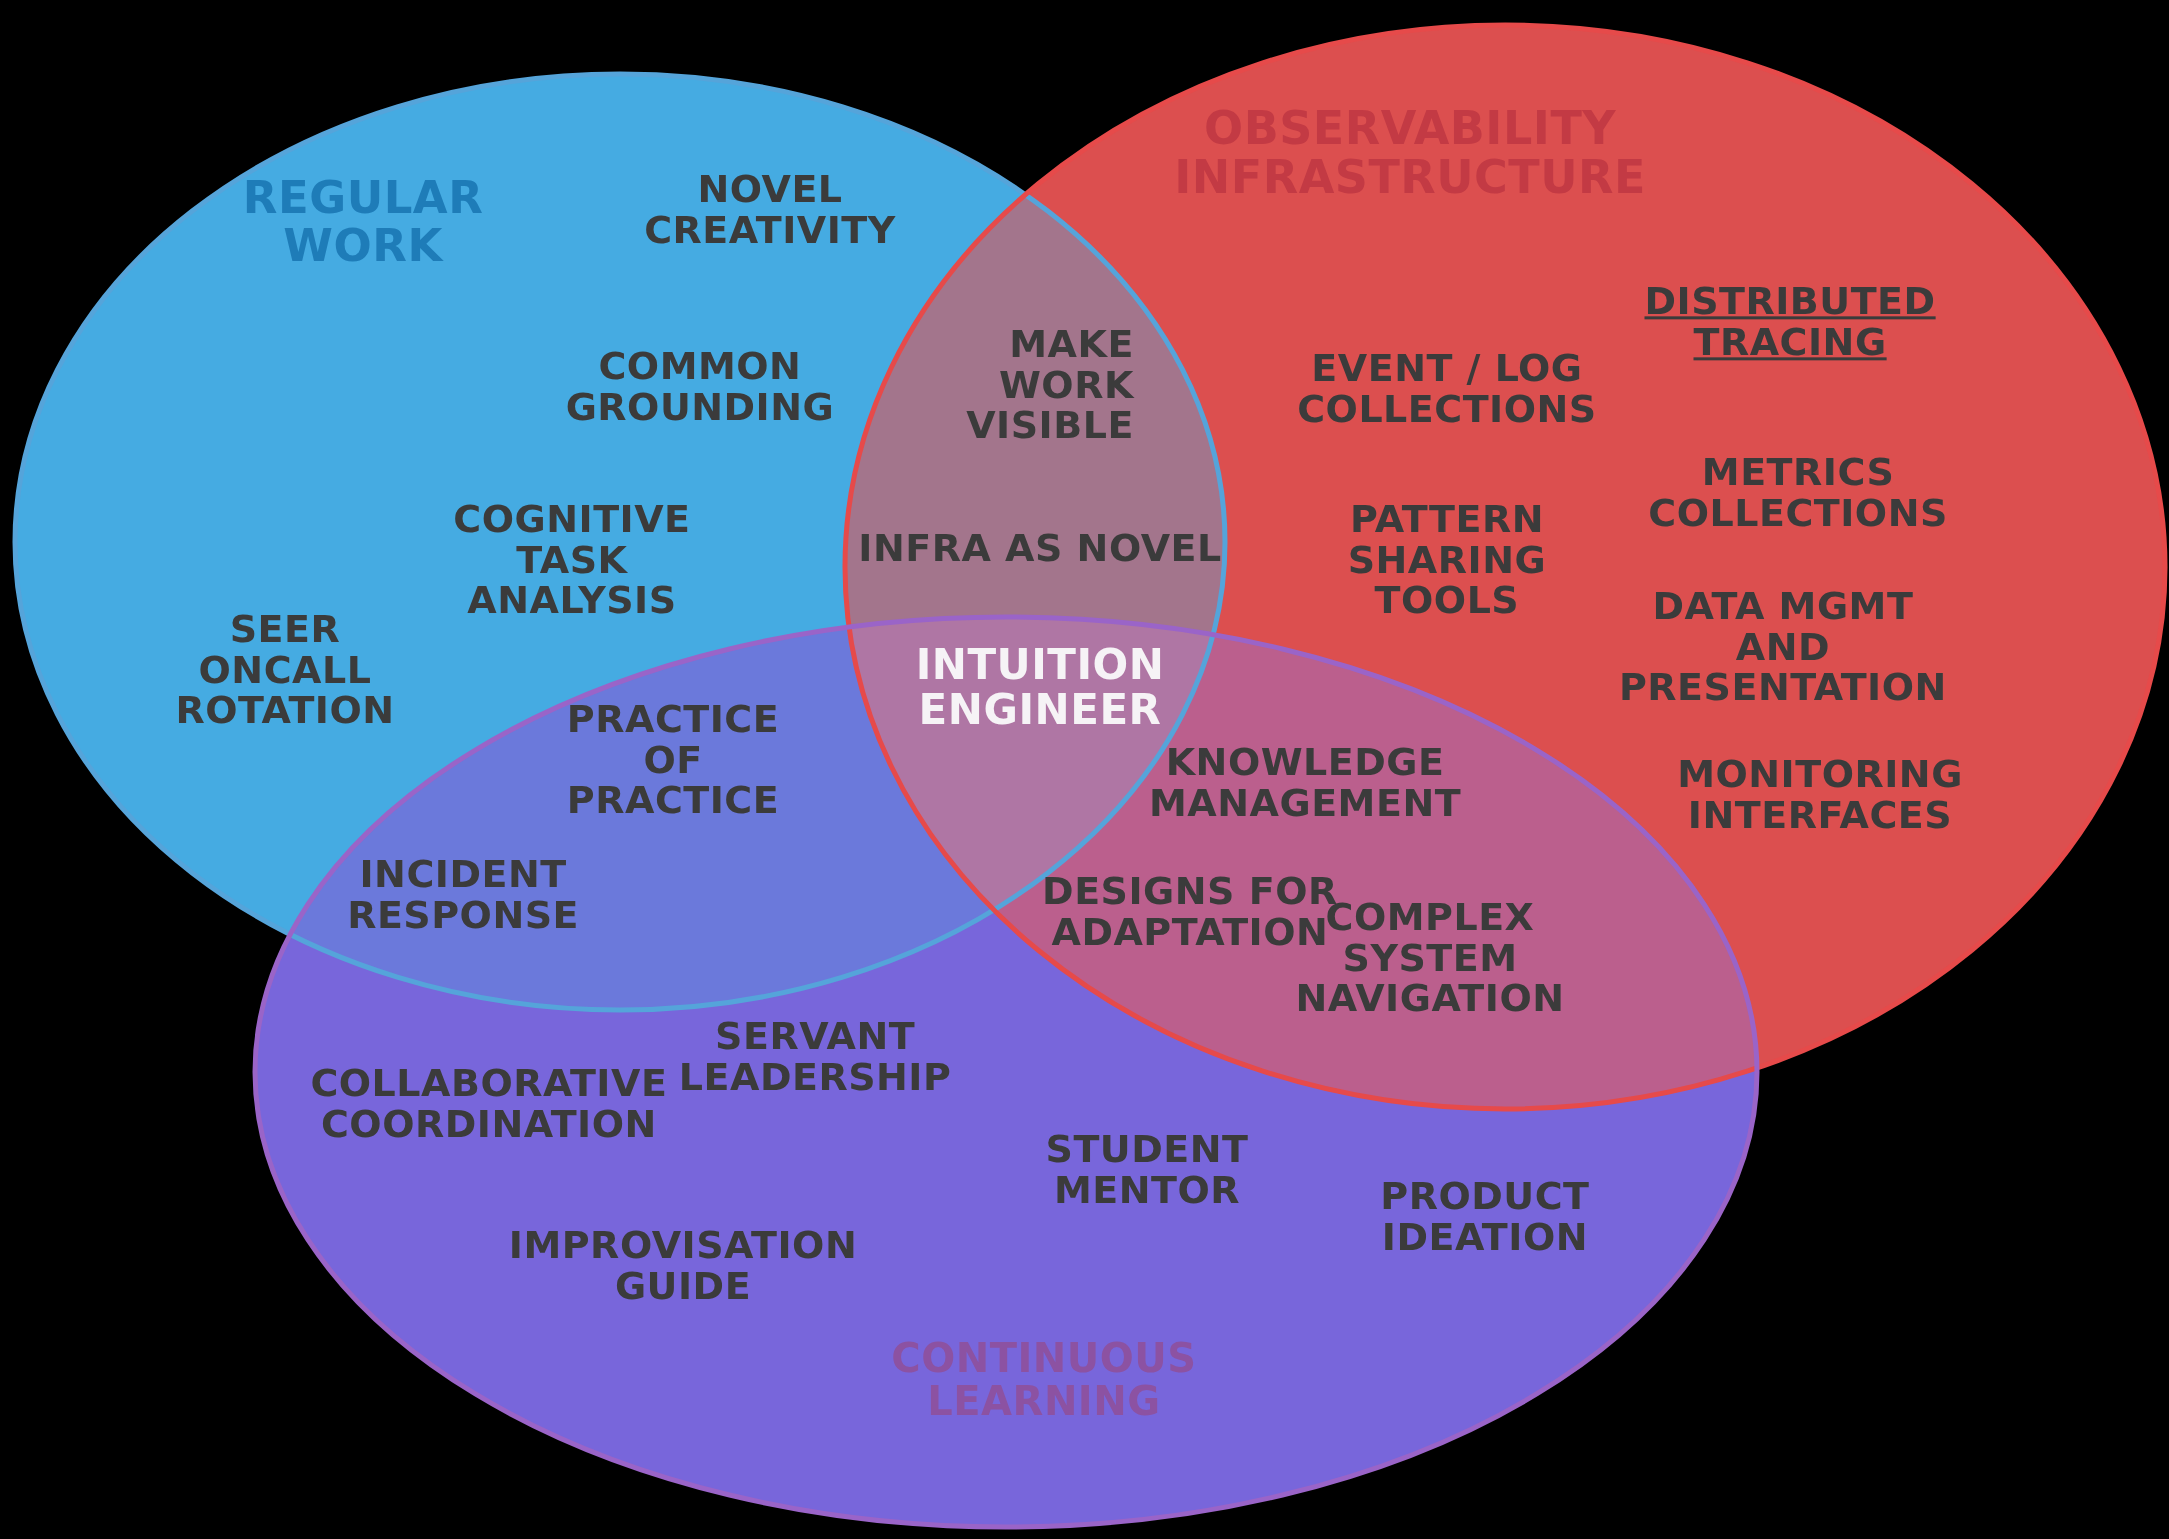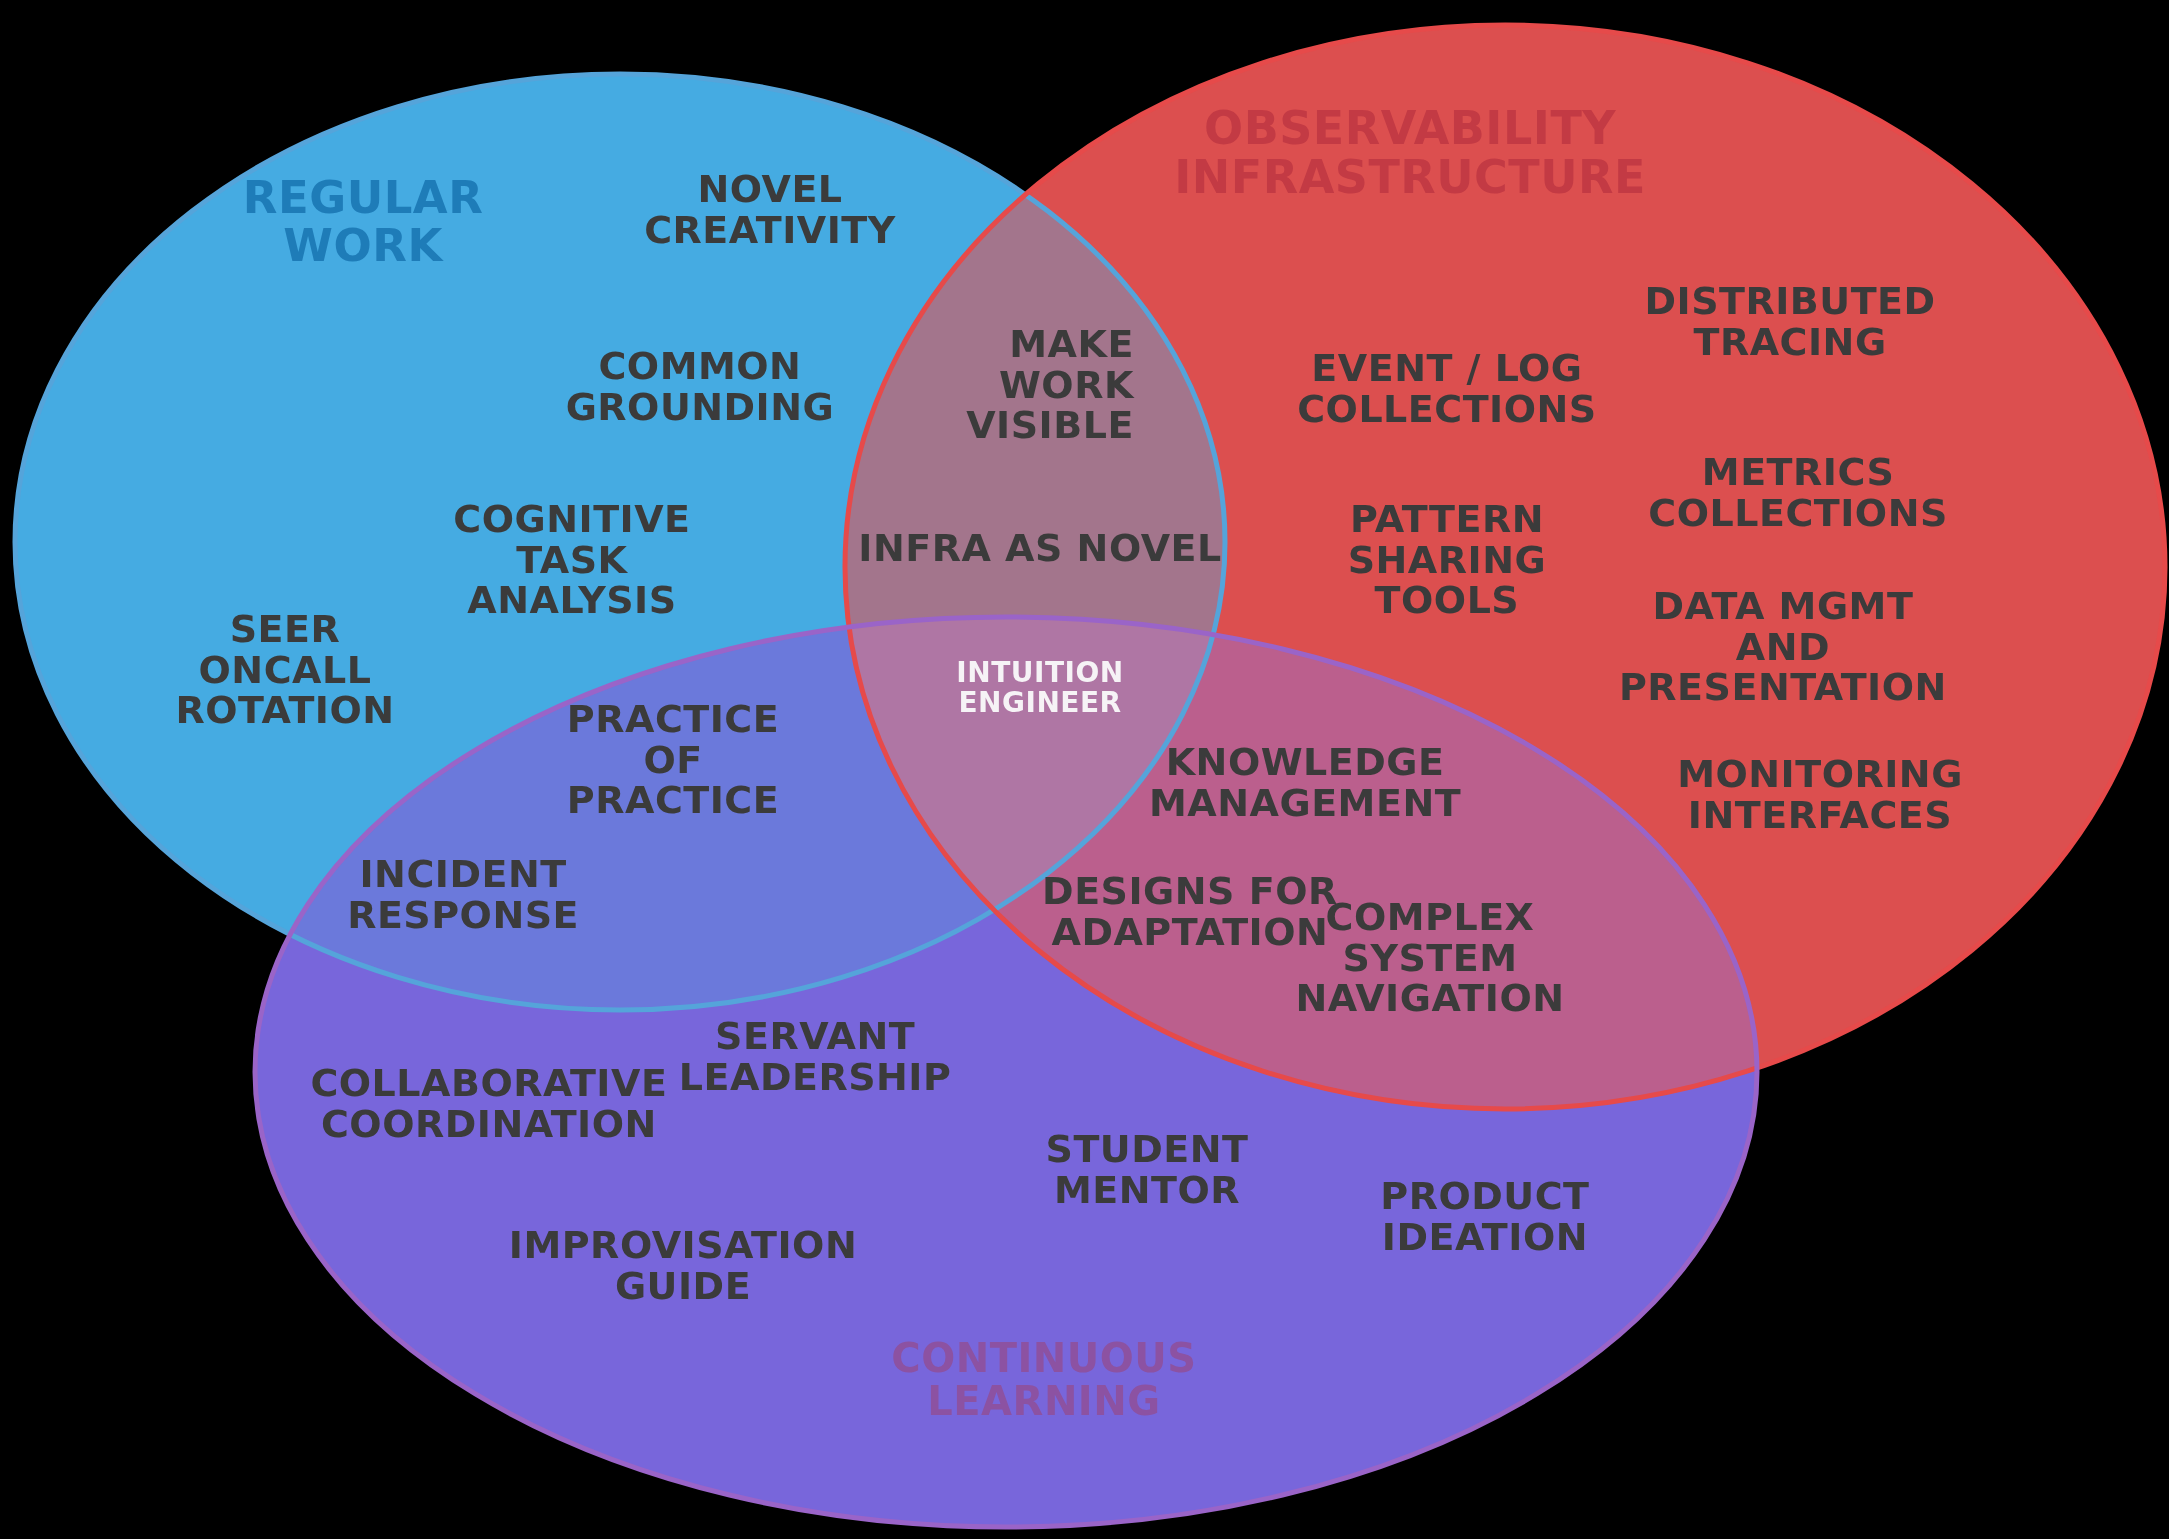--- a/index.html
+++ b/index.html
@@ -33,21 +33,21 @@
     font-weight: bold;
     line-height: 1.07;
     letter-spacing: 0.5px;
     user-select: none;
   }
   .label.item {
     font-size: 38px;
     color: var(--item_text, #3b3b3b);
   }
   .label.center {
-    font-size: 28px;
+    font-size: 42px;
     color: var(--center_text, #f6f3f6);
   }
   .label.title-blue {
     font-size: 45px;
     color: var(--title_blue, #1e7cb8);
   }
   .label.title-red {
     font-size: 46px;
     color: var(--title_red, #c33a44);
   }
@@ -115,21 +115,21 @@
       <div class="label item" style="left: 47.95%; top: 35.61%;">INFRA AS NOVEL</div>
       <div class="label center" style="left: 47.95%; top: 44.7%;">INTUITION
 ENGINEER</div>
       <div class="label item" style="left: 31.03%; top: 49.38%;">PRACTICE
 OF
 PRACTICE</div>
       <div class="label item" style="left: 21.35%; top: 58.15%;">INCIDENT
 RESPONSE</div>
       <div class="label item" style="left: 66.71%; top: 25.28%;">EVENT / LOG
 COLLECTIONS</div>
-      <div class="label item" style="left: 82.53%; top: 20.92%;">DISTRIBUTED
+      <div class="label item" style="left: 82.53%; top: 20.92%; text-decoration: underline;">DISTRIBUTED
 TRACING</div>
       <div class="label item" style="left: 82.9%; top: 32.03%;">METRICS
 COLLECTIONS</div>
       <div class="label item" style="left: 66.71%; top: 36.39%;">PATTERN
 SHARING
 TOOLS</div>
       <div class="label item" style="left: 82.2%; top: 42.04%;">DATA MGMT
 AND PRESENTATION</div>
       <div class="label item" style="left: 83.91%; top: 51.66%;">MONITORING
 INTERFACES</div>

